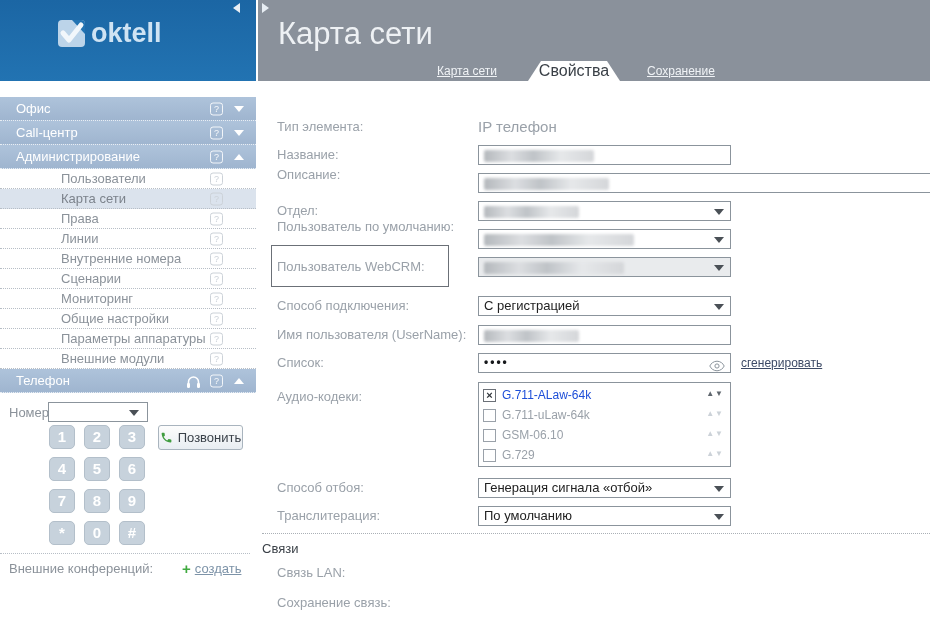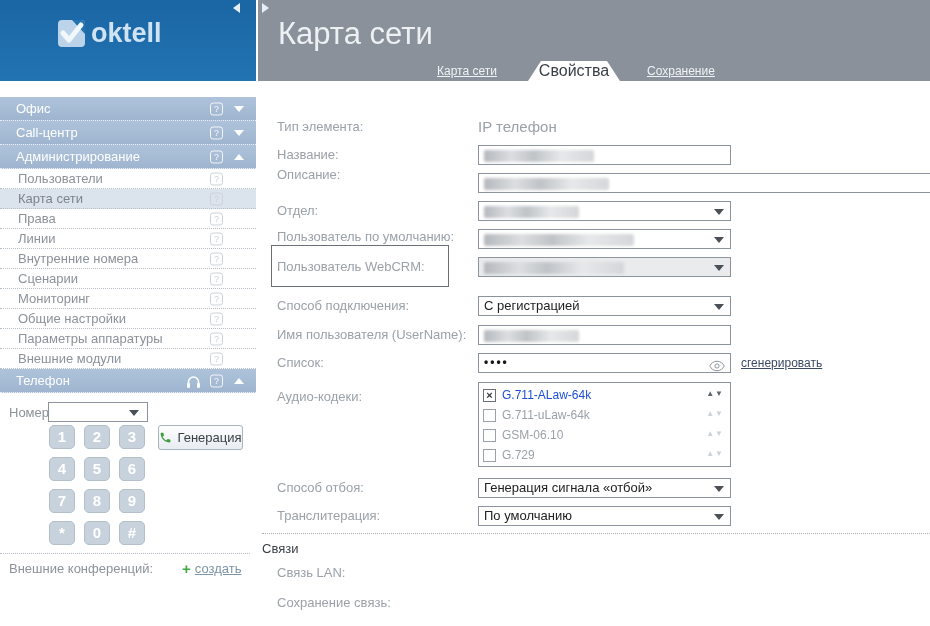--- a/index.html
+++ b/index.html
@@ -13,21 +13,21 @@
   .logo-box { width:27px; height:27px; border-radius:4px; background:#bcd4e9; position:relative; overflow:hidden; }
   .logo-box svg { position:absolute; left:0; top:0; }
   .logo-text { font-size:27px; font-weight:bold; color:#cfe3f3; letter-spacing:0; line-height:27px; }
   .collapse-left { position:absolute; right:16px; top:3px; width:0; height:0;
     border-top:5px solid transparent; border-bottom:5px solid transparent; border-right:7px solid #e8eef4; cursor:pointer; }
 
   .menu { position:absolute; top:97px; left:0; width:256px; }
   .menu-top { position:relative; height:24px; line-height:23px; background:linear-gradient(#aec3db,#9fb5cf);
     color:#fff; font-size:13px; padding-left:16px; border-bottom:1px dotted #e8edf3; cursor:pointer; }
   .menu-sub { position:relative; height:20px; line-height:19px; background:#fff; color:#8b929a;
-    font-size:13px; padding-left:18px; border-bottom:1px dotted #b7bec6; cursor:pointer; }
+    font-size:13px; padding-left:61px; border-bottom:1px dotted #b7bec6; cursor:pointer; }
   .menu-sub.selected { background:#dbe3ed; color:#7c838c; }
   .help-badge { position:absolute; right:33px; top:50%; transform:translateY(-50%);
     width:13px; height:13px; border:1px solid rgba(255,255,255,.85); border-radius:3px;
     font-size:9px; line-height:11px; text-align:center; color:rgba(255,255,255,.9); cursor:pointer; }
   .menu-sub .help-badge { border-color:#ccd2d8; color:#ccd2d8; }
   .tri { position:absolute; right:12px; top:50%; margin-top:-3px; width:0; height:0; cursor:pointer; }
   .tri.down { border-left:5px solid transparent; border-right:5px solid transparent; border-top:6px solid #fff; }
   .tri.up { border-left:5px solid transparent; border-right:5px solid transparent; border-bottom:6px solid #fff; }
   .headset { position:absolute; right:55px; top:4px; }
 
@@ -198,21 +198,21 @@
     <div class="keypad-btn" style="left:84px;top:96px">8</div>
     <div class="keypad-btn" style="left:119px;top:96px">9</div>
     <div class="keypad-btn" style="left:49px;top:128px">*</div>
     <div class="keypad-btn" style="left:84px;top:128px">0</div>
     <div class="keypad-btn" style="left:119px;top:128px">#</div>
 
     <div class="call-btn">
       <svg width="13" height="13" viewBox="0 0 24 24">
         <path fill="#3f9c3f" d="M6.62 10.79c1.44 2.83 3.76 5.14 6.59 6.59l2.2-2.2c.27-.27.67-.36 1.02-.24 1.12.37 2.33.57 3.57.57.55 0 1 .45 1 1V20c0 .55-.45 1-1 1-9.39 0-17-7.61-17-17 0-.55.45-1 1-1h3.5c.55 0 1 .45 1 1 0 1.25.2 2.45.57 3.57.11.35.03.74-.25 1.02l-2.2 2.2z"></path>
       </svg>
-      <span>Генерация</span>
+      <span>Позвонить</span>
     </div>
 
     <div class="conf-row">
       <span class="conf-label">Внешние конференций:</span>
       <span class="conf-create">
         <span class="plus-glyph">+</span>
         <span class="conf-link">создать</span>
       </span>
     </div>
   </div>
@@ -242,21 +242,21 @@
   <div class="f-input wide" style="top:91px">
     <span class="blur-blob" style="width:125px"></span>
   </div>
 
   <div class="f-label" style="top:119px">Отдел:</div>
   <div class="f-select" style="top:119px">
     <span class="blur-blob" style="width:95px"></span>
     <span class="sel-arrow"></span>
   </div>
 
-  <div class="f-label" style="top:145px">Пользователь по умолчанию:</div>
+  <div class="f-label" style="top:135px">Пользователь по умолчанию:</div>
   <div class="f-select" style="top:147px">
     <span class="blur-blob" style="width:150px"></span>
     <span class="sel-arrow"></span>
   </div>
 
   <div class="annot-rect"></div>
   <div class="f-label" style="top:175px">Пользователь WebCRM:</div>
   <div class="f-select disabled" style="top:175px">
     <span class="blur-blob" style="width:140px"></span>
     <span class="sel-arrow"></span>

